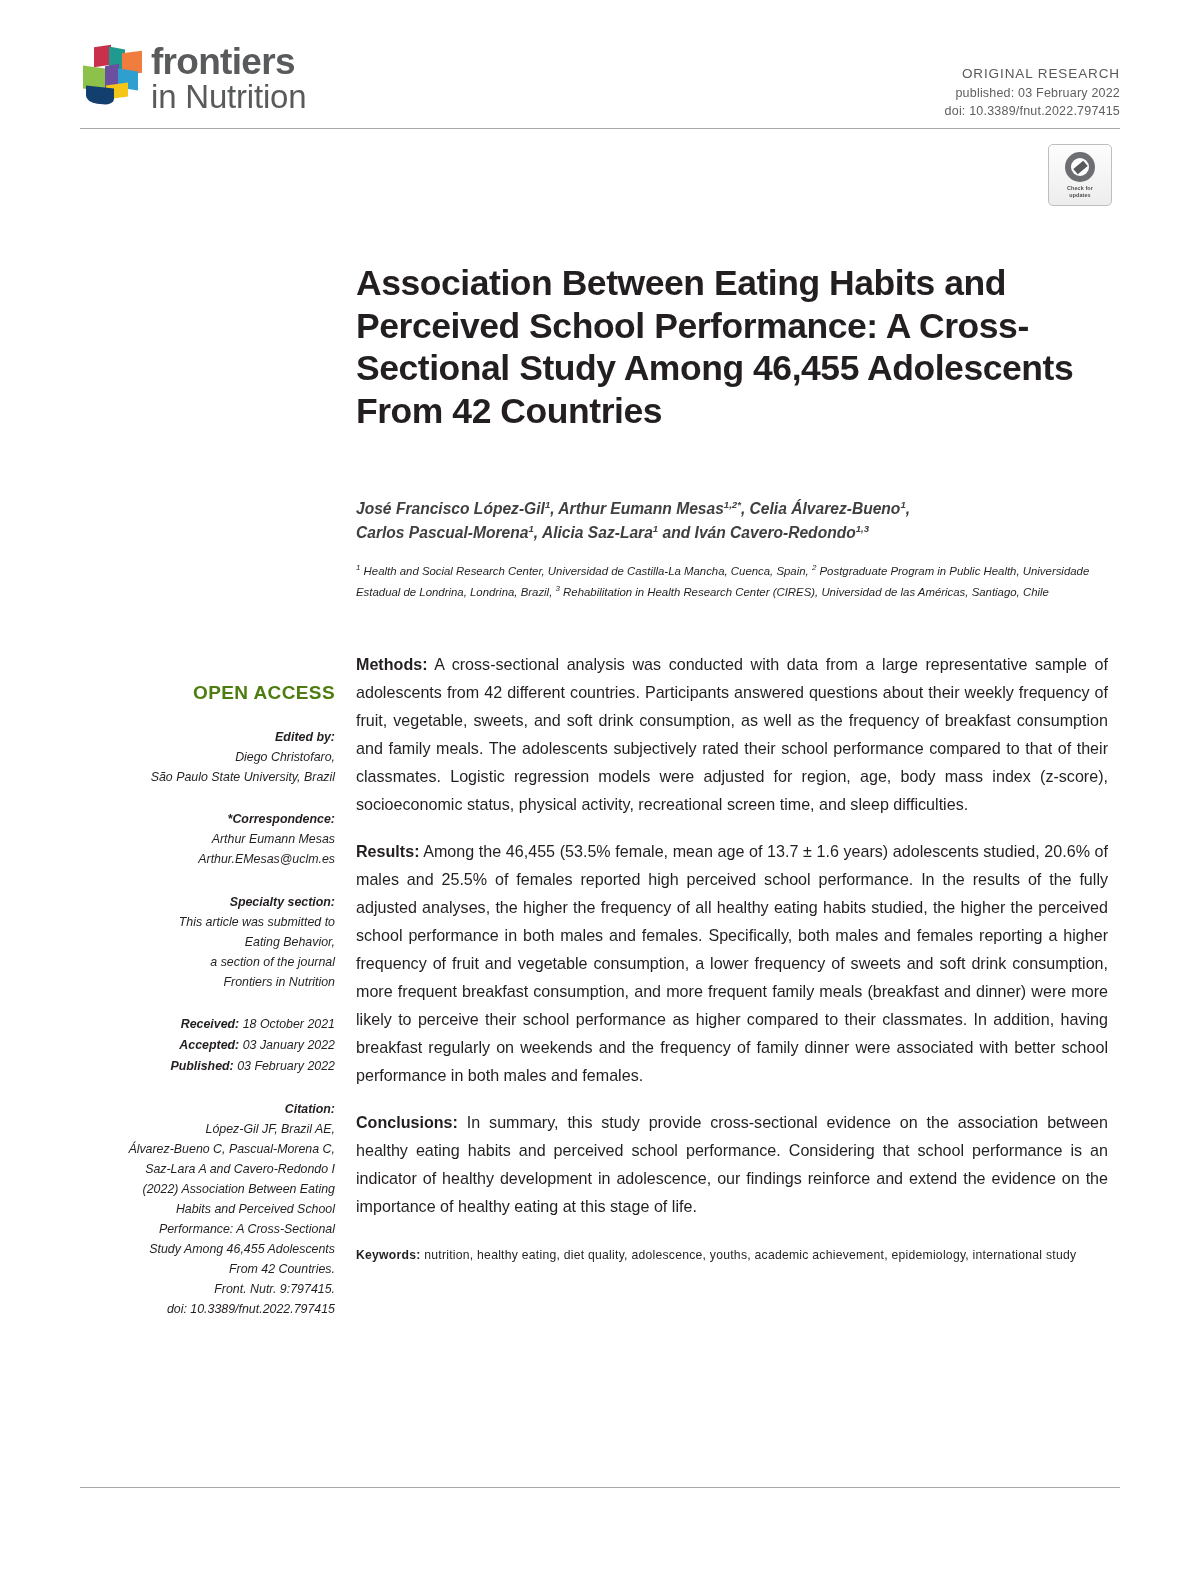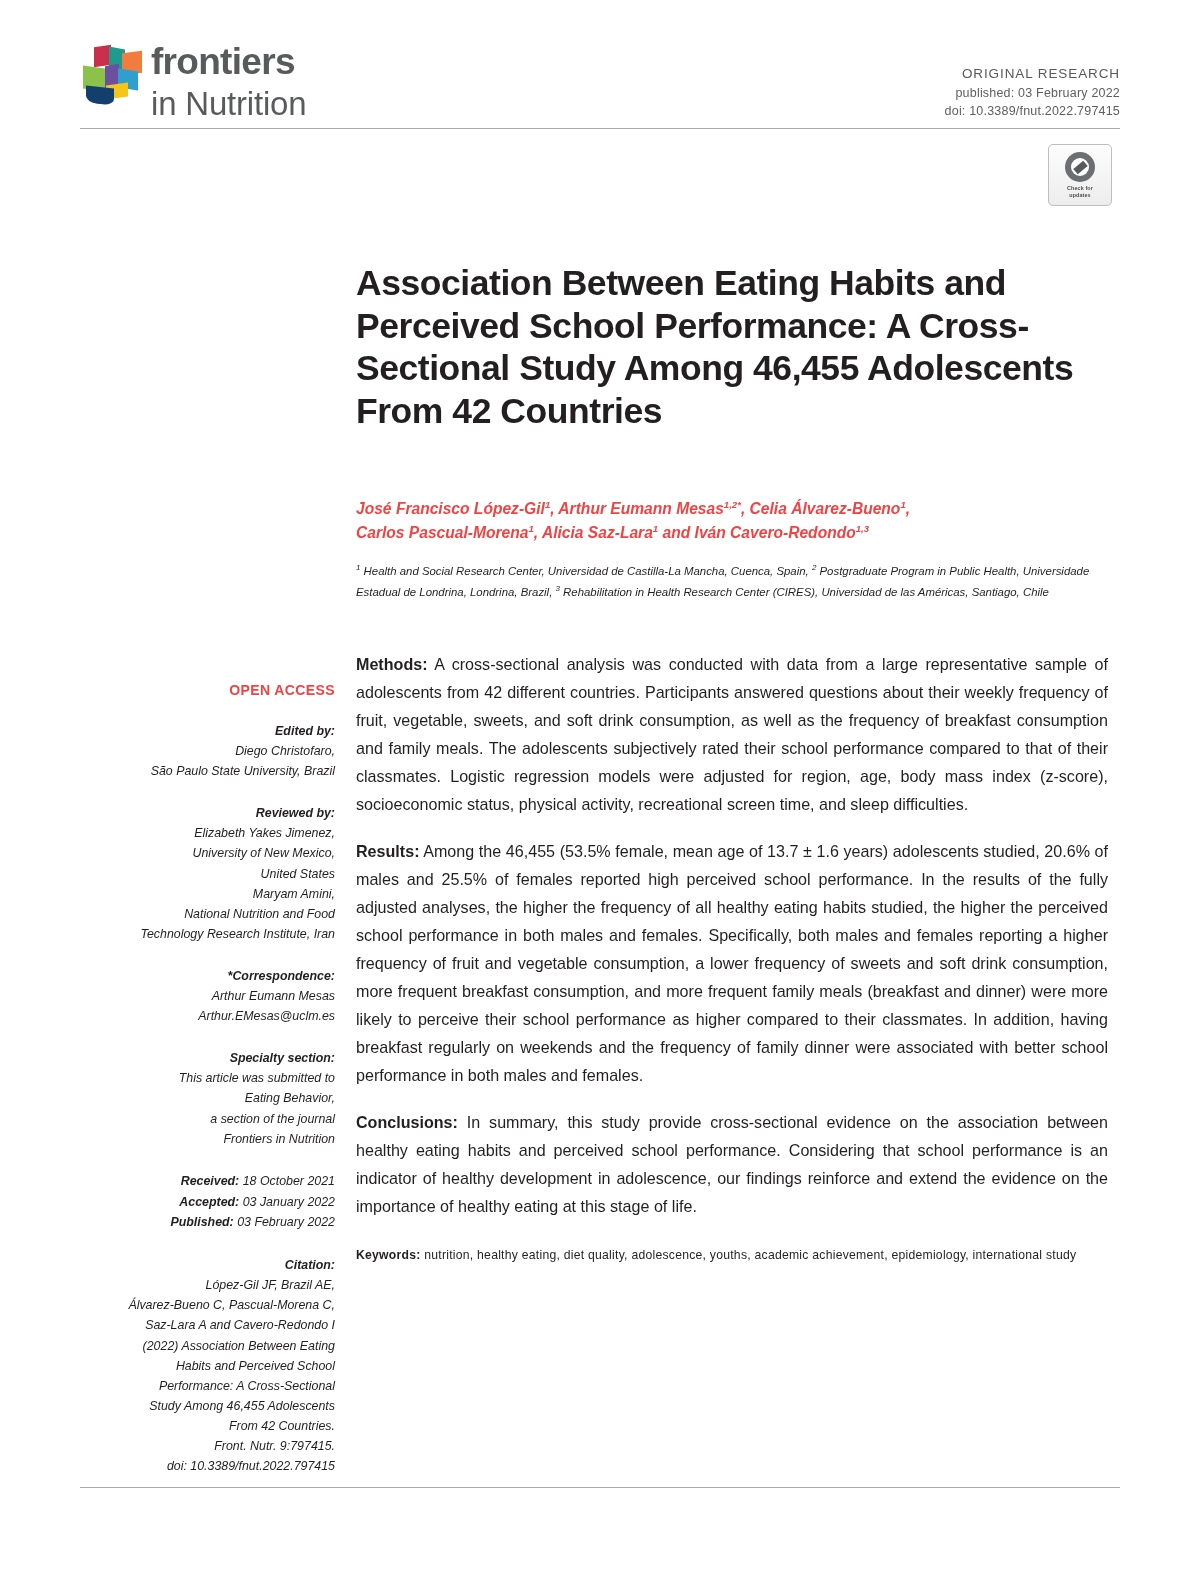--- a/index.html
+++ b/index.html
@@ -65,21 +65,21 @@
     font-size: 37px;
     font-weight: bold;
     letter-spacing: -0.7px;
     display: block;
   }
   .logo-text .l2 {
     font-size: 33px;
     font-weight: normal;
     letter-spacing: -0.2px;
     display: block;
-    margin-top: 8px;
+    margin-top: 1px;
   }
 
   .header-meta {
     position: absolute;
     right: 0;
     top: 22px;
     text-align: right;
     color: #5d5e60;
     line-height: 1.45;
   }
@@ -169,21 +169,21 @@
   
   .authors {
     position: absolute;
     left: 356px;
     top: 497px;
     width: 740px;
     font-size: 15.6px;
     font-style: italic;
     font-weight: bold;
     line-height: 1.56;
-    color: #ef4444;
+    color: #404040;
   }
   .authors sup { font-size: 9.6px; font-weight: bold; }
 
   .affiliations {
     position: absolute;
     left: 356px;
     top: 561px;
     width: 752px;
     font-size: 11.4px;
     font-style: italic;
@@ -195,23 +195,23 @@
   
   .sidebar {
     position: absolute;
     left: 78px;
     top: 682px;
     width: 257px;
     text-align: right;
     color: #231f20;
   }
   .open-access {
-    font-size: 14px;
-    font-weight: bold;
-    color: #ef4444;
+    font-size: 19px;
+    font-weight: bold;
+    color: #4d7c0f;
     letter-spacing: 0.4px;
     margin-bottom: 23px;
   }
   .sb-block {
     margin-bottom: 22px;
     font-size: 12.4px;
     font-style: italic;
     line-height: 1.62;
   }
   .sb-block .lbl {
@@ -339,29 +339,20 @@
 
   <div class="sidebar">
     <div class="open-access">OPEN ACCESS</div>
 
     <div class="sb-block">
       <div class="lbl">Edited by:</div>
       <div>Diego Christofaro,</div>
       <div>São Paulo State University, Brazil</div>
     </div>
 
-    <div class="sb-block">
-      <div class="lbl">Reviewed by:</div>
-      <div>Elizabeth Yakes Jimenez,</div>
-      <div>University of New Mexico,</div>
-      <div>United States</div>
-      <div>Maryam Amini,</div>
-      <div>National Nutrition and Food</div>
-      <div>Technology Research Institute, Iran</div>
-    </div>
 
     <div class="sb-block">
       <div class="lbl">*Correspondence:</div>
       <div>Arthur Eumann Mesas</div>
       <div>Arthur.EMesas@uclm.es</div>
     </div>
 
     <div class="sb-block">
       <div class="lbl">Specialty section:</div>
       <div>This article was submitted to</div>

